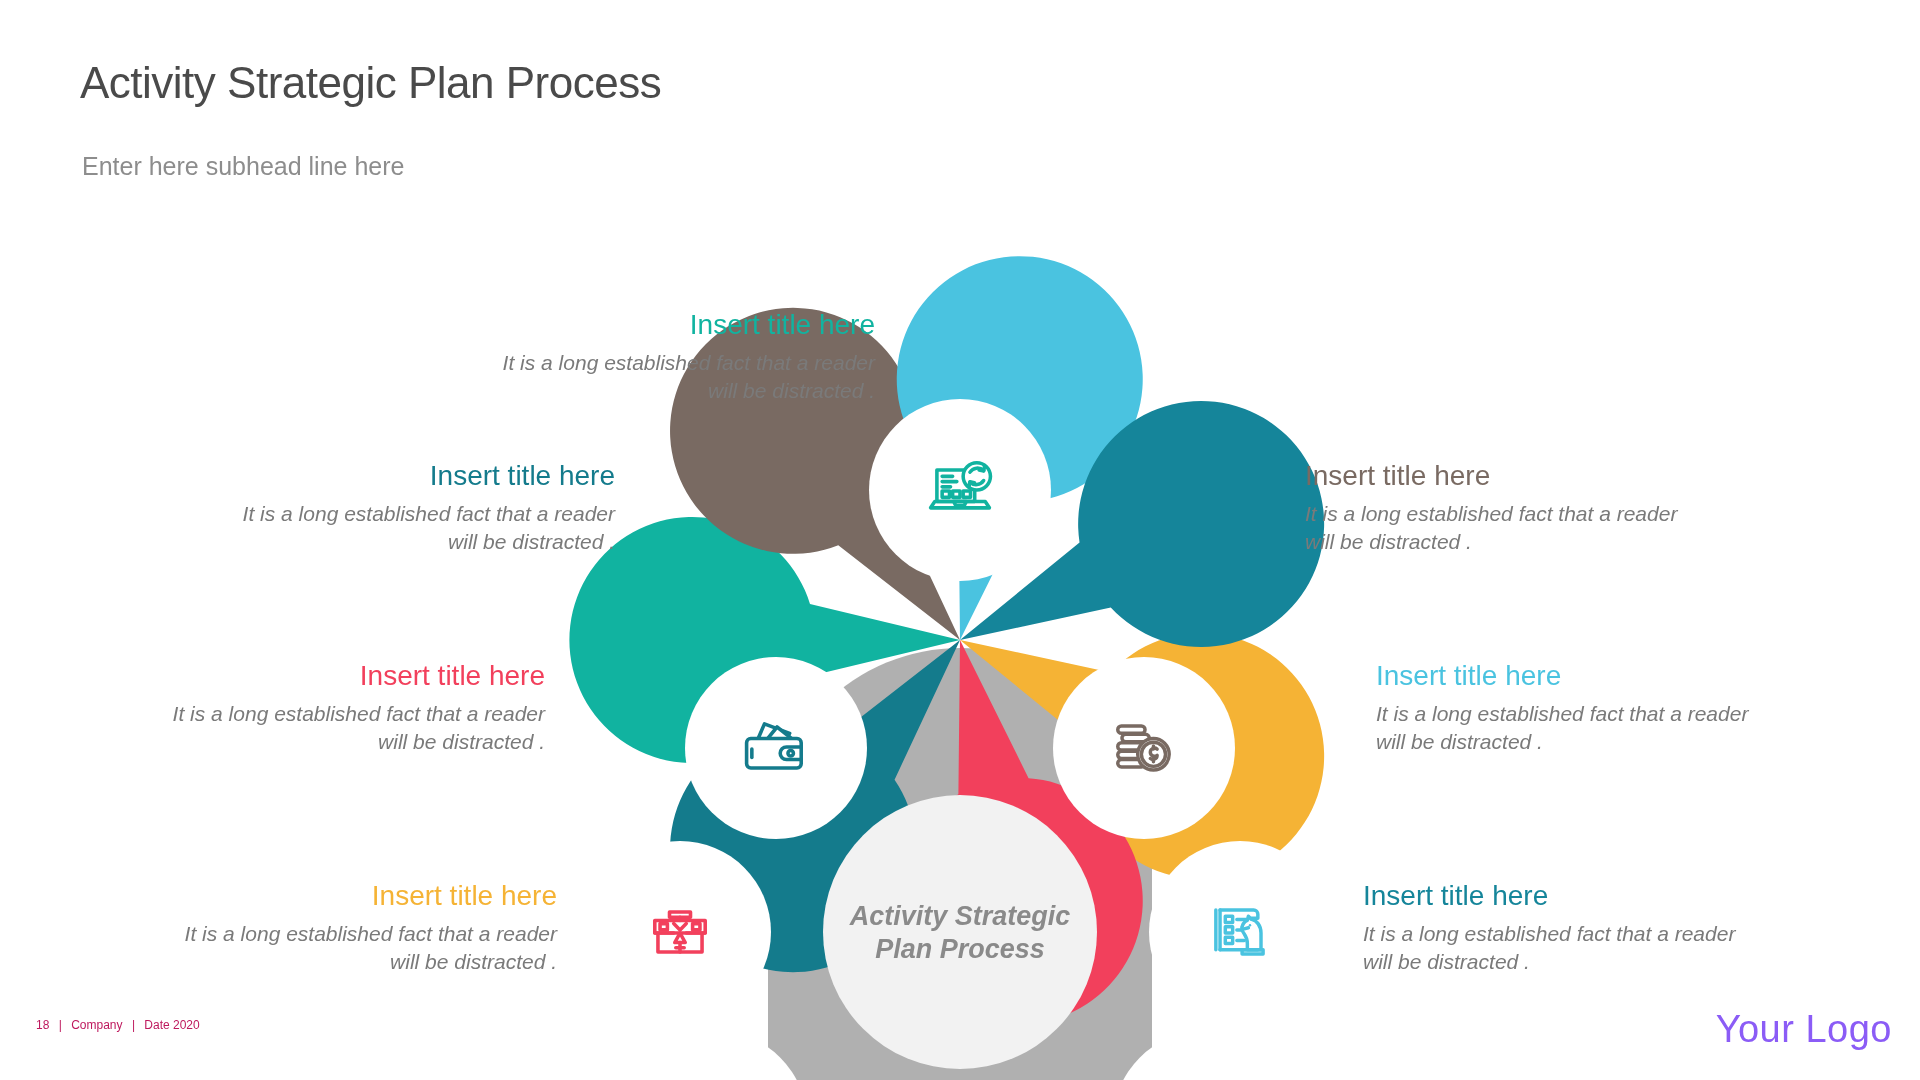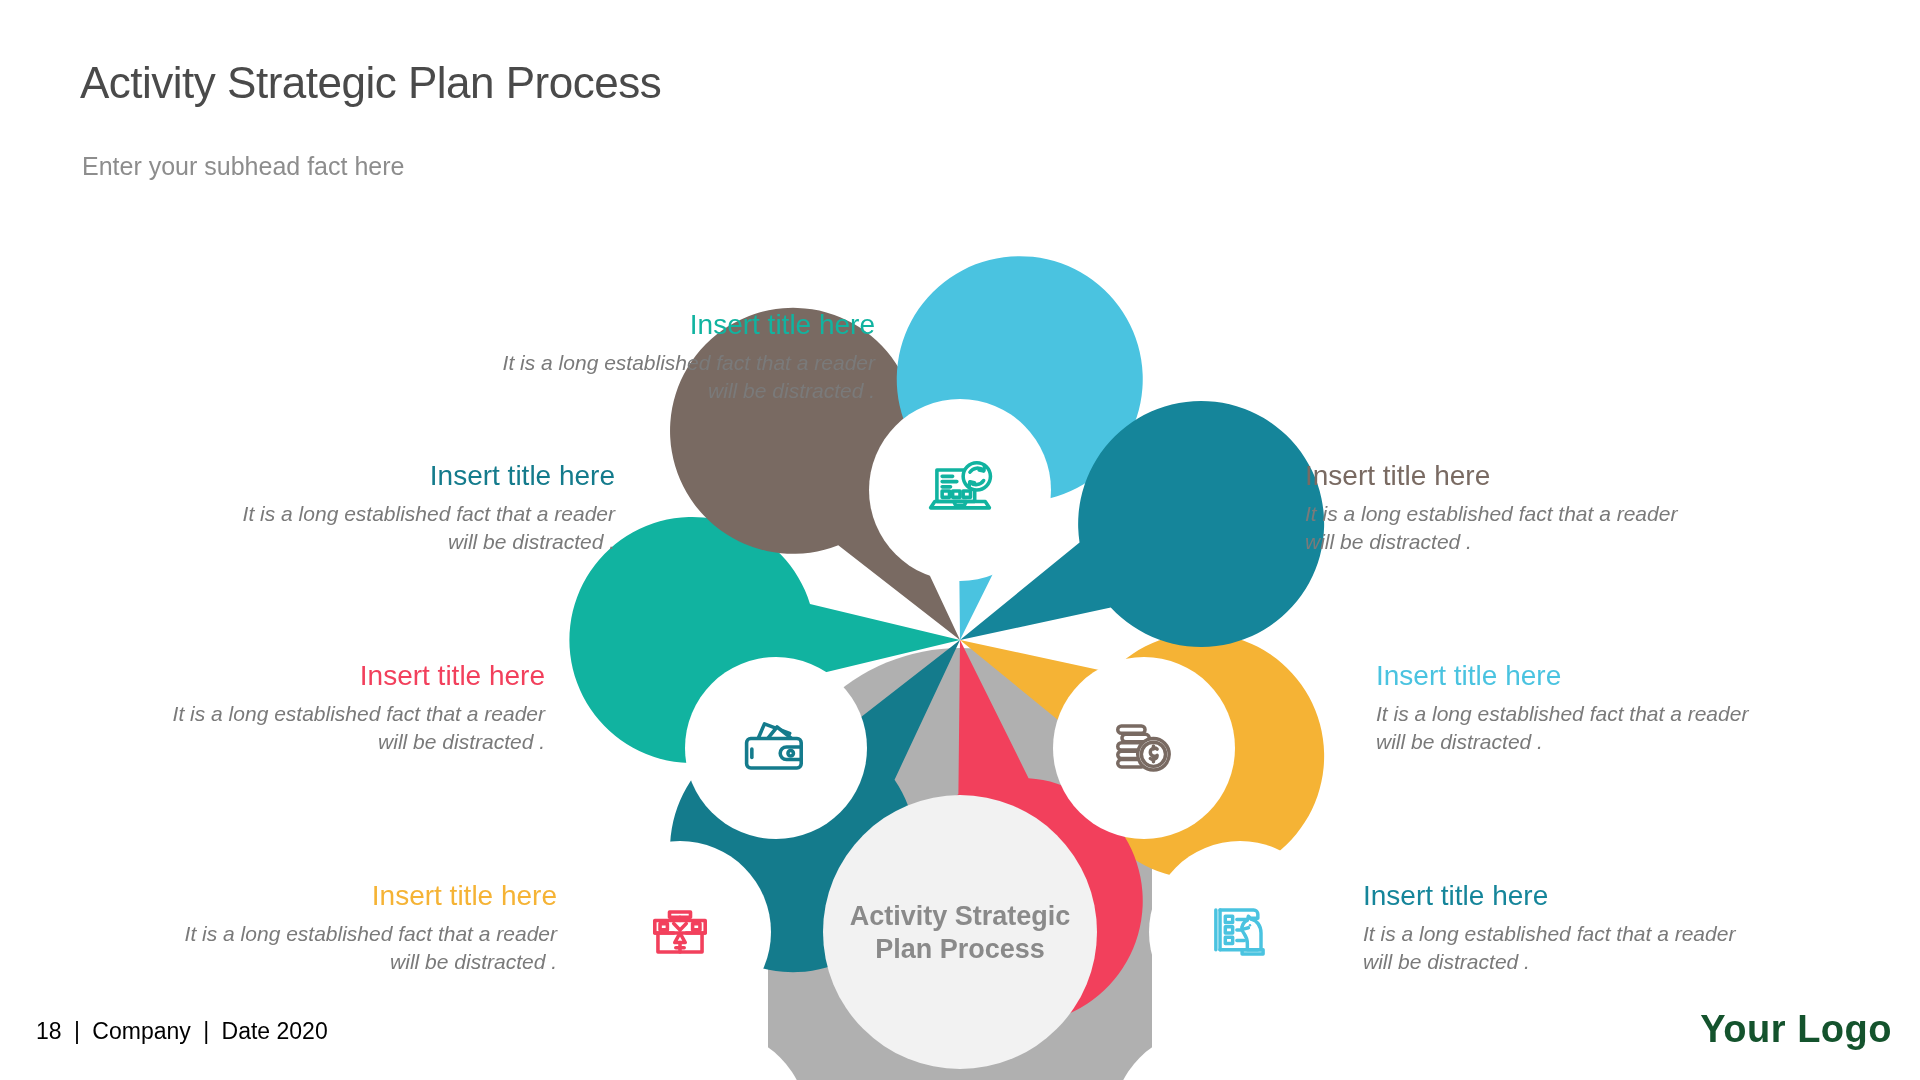--- a/index.html
+++ b/index.html
@@ -19,33 +19,33 @@
   }
   .page-subhead {
     position: absolute; left: 82px; top: 152px;
     font-size: 25px; font-weight: 400; color: #8d8d8d;
     white-space: nowrap;
   }
 
   
   .footer {
     position: absolute; left: 36px; top: 1018px;
-    font-size: 23px; color: #000000; white-space: nowrap;
+    font-size: 12px; color: #be185d; white-space: nowrap;
   }
   .footer .sep { margin: 0 6px; }
   .logo {
     position: absolute; right: 28px; top: 1008px;
-    font-size: 38px; font-weight: bold; color: #14532d;
+    font-size: 38px; font-weight: normal; color: #8b5cf6;
     letter-spacing: 0.5px;
   }
 
   
   .diagram {
     position: absolute; left: 0; top: 190px;
-    width: 1552px; height: 890px;
+    width: 1552px; height: 890px; font-style: italic;
   }
   .diagram svg { display: block; }
 
   
   .callout { position: absolute; }
   .callout .c-title {
     font-size: 28px; font-weight: 400; line-height: 1.2;
     white-space: nowrap;
   }
   .callout .c-body {
@@ -53,21 +53,21 @@
   }
   .callout.right { text-align: left; }
   .callout.left  { text-align: right; }
 </style>
 </head>
 <body>
 
 <div class="slide">
 
   <div class="page-title">Activity Strategic Plan Process</div>
-  <div class="page-subhead">Enter your subhead fact here</div>
+  <div class="page-subhead">Enter here subhead line here</div>
 
   <div class="diagram">
     <svg width="1920" height="890" viewBox="0 0 1920 890" xmlns="http://www.w3.org/2000/svg">
       <defs>
 
         <g id="petal-shape">
           <path d="M0,0 L-36,-150 A 123 123 0 1 1 36,-150 Z"></path>
         </g>
         <clipPath id="slide-clip">
             <rect x="0" y="0" width="1920" height="890"></rect>

